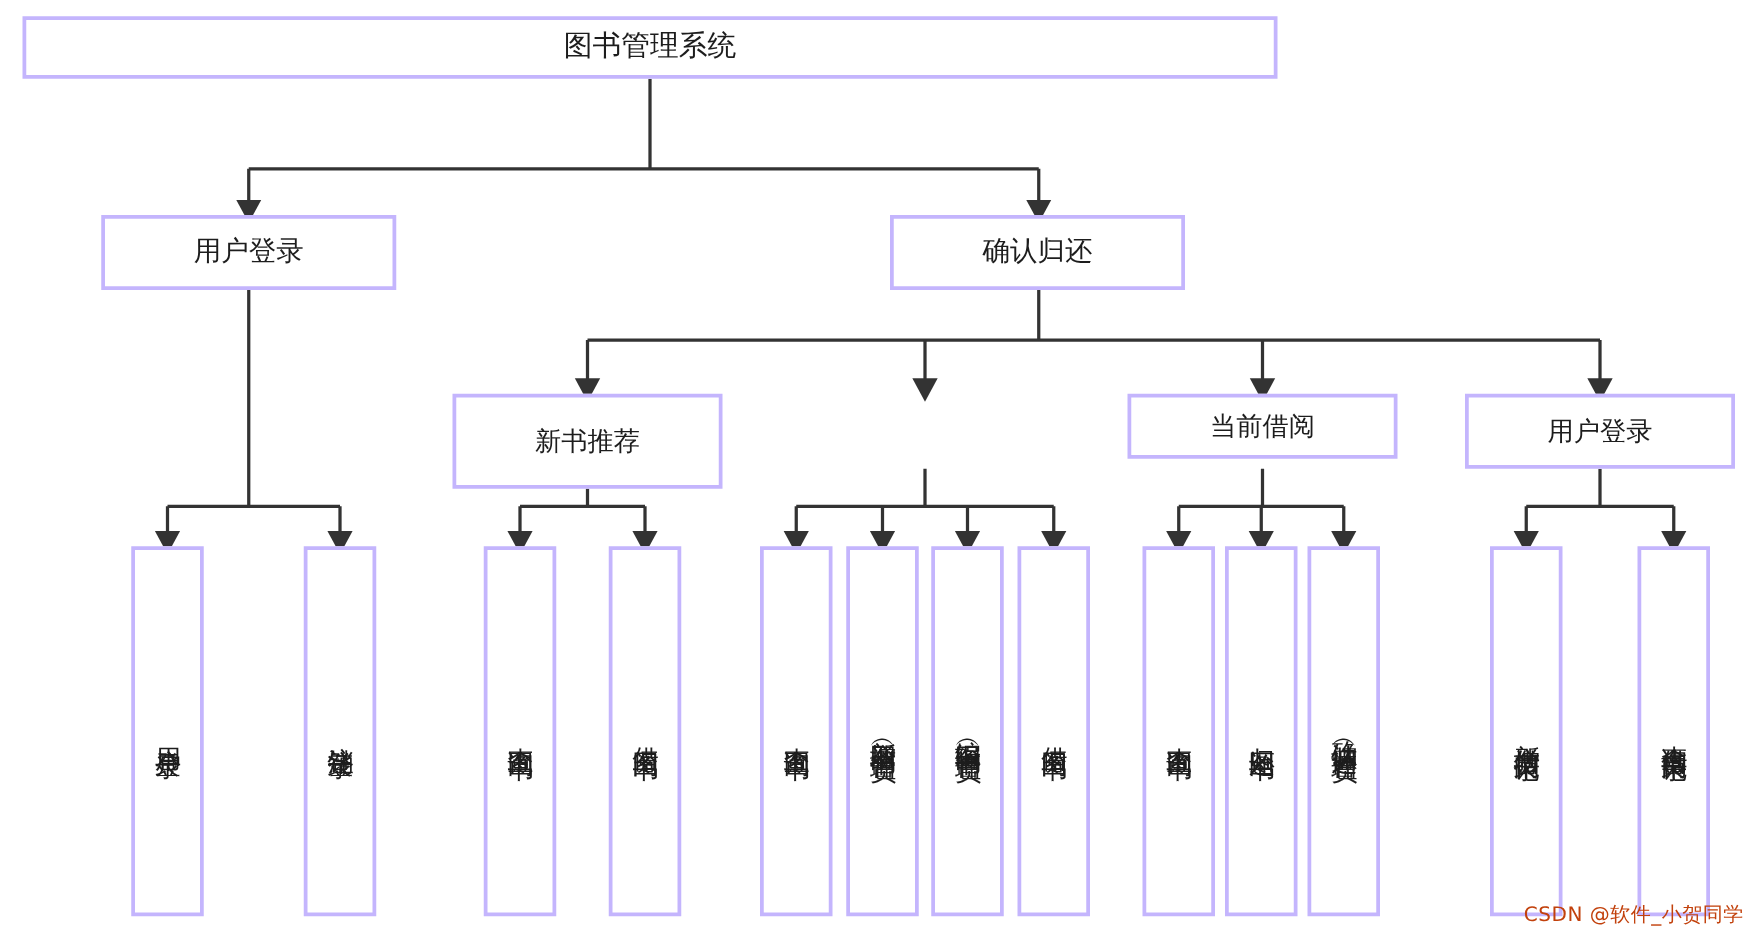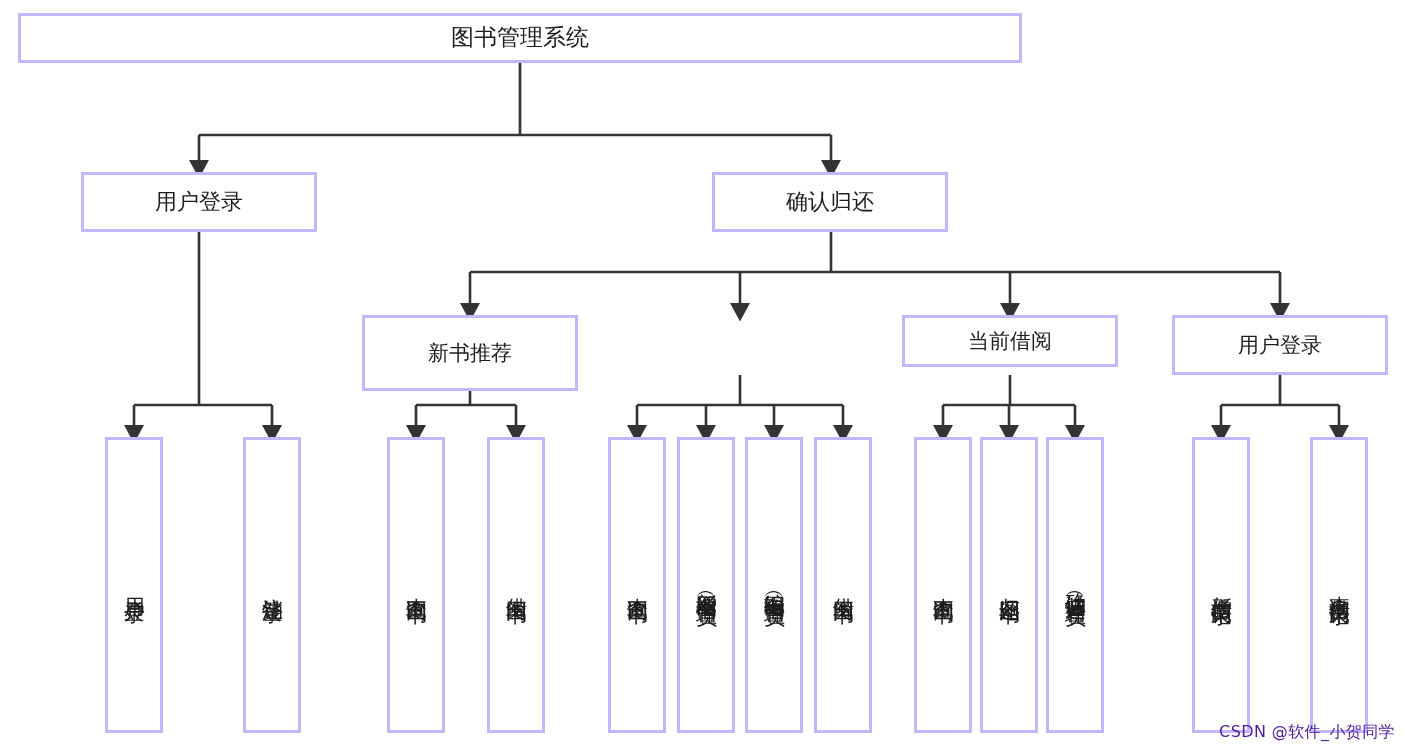--- a/index.html
+++ b/index.html
@@ -53,21 +53,21 @@
     letter-spacing:2px;
     line-height:1;
     white-space:nowrap;
     max-height:270px;
   }
   .watermark{
     position:absolute;
     right:10px;
     bottom:4px;
     font-size:16px;
-    color:#4c1d95;
+    color:#c2410c;
     letter-spacing:0.4px;
     white-space:nowrap;
     z-index:5;
   }
 </style>
 </head>
 <body>
 
 <div id="canvas">
 

